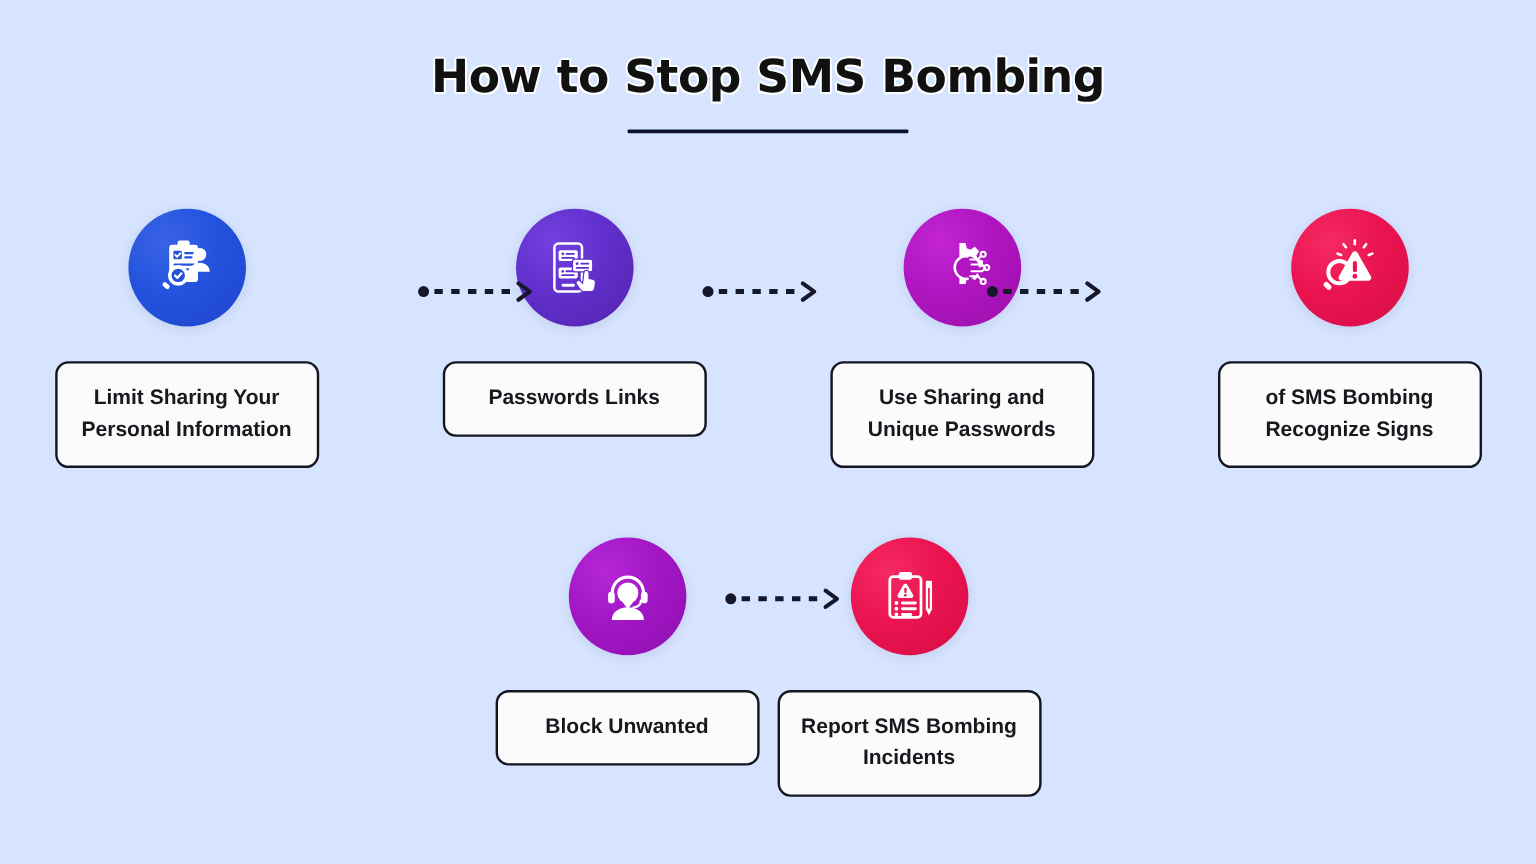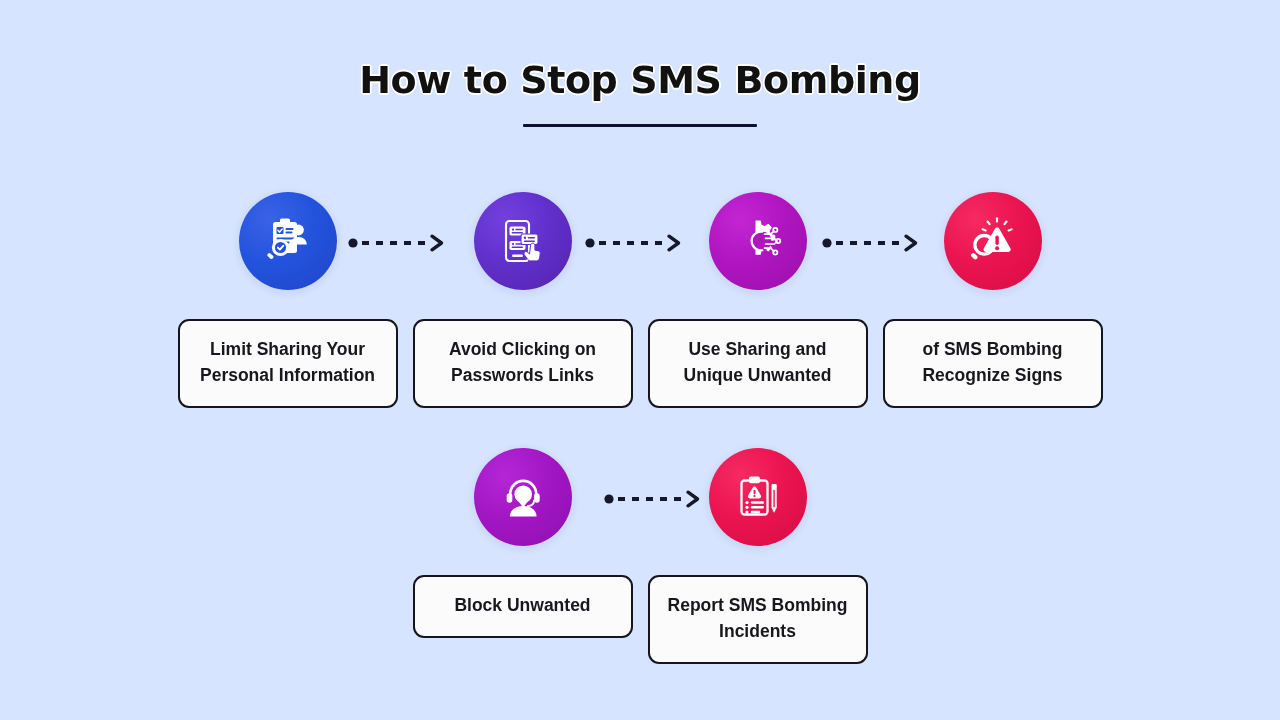--- a/index.html
+++ b/index.html
@@ -29,21 +29,21 @@
     width: 1280px;
     text-align: center;
   }
   .main-title {
     font-family: "DejaVu Sans", sans-serif;
     font-size: 38px;
     font-weight: bold;
     letter-spacing: -0.4px;
     color: #111111;
     line-height: 1.1;
-    margin: 16px;
+    margin: 0;
     text-shadow:
        1.6px 0 0 #ffffff, -1.6px 0 0 #ffffff,
        0 1.6px 0 #ffffff, 0 -1.6px 0 #ffffff,
        1.2px 1.2px 0 #ffffff, -1.2px 1.2px 0 #ffffff,
        1.2px -1.2px 0 #ffffff, -1.2px -1.2px 0 #ffffff;
   }
   .title-rule {
     width: 234px;
     height: 3px;
     background: #0d1033;
@@ -52,21 +52,21 @@
   }
 
   
   .row {
     position: absolute;
     left: 0;
     width: 1280px;
     display: flex;
     justify-content: center;
   }
-  #row-top    { top: 192px; }
+  #row-top    { top: 174px; gap: 44px; }
   #row-bottom { top: 448px; }
 
   .step-group {
     display: flex;
     flex-direction: column;
     align-items: center;
     width: 235px;
   }
 
   .conn-slot {
@@ -176,21 +176,20 @@
             <rect x="16" y="40.5" width="11" height="2.4" rx="1.2" fill="#ffffff"></rect>
             <rect x="25" y="20" width="17" height="10.5" rx="2" fill="#ffffff" stroke="#6130cc" stroke-width="1.1"></rect>
             <circle cx="29" cy="23.7" r="1.2" fill="#6130cc"></circle>
             <rect x="31.6" y="22.9" width="7.4" height="1.6" rx="0.8" fill="#6130cc"></rect>
             <rect x="27.8" y="26.4" width="11.2" height="1.6" rx="0.8" fill="#6130cc"></rect>
             <path d="M34.5 31.5c0-1.3 1-2.3 2.2-2.3s2.2 1 2.2 2.3v4.6l3.1.6c1.5.3 2.4 1.6 2.2 3.1l-.6 4.3c-.2 1.6-1.6 2.8-3.2 2.8h-6c-1 0-2-.5-2.6-1.3l-3.4-4.7c-.7-1-.5-2.3.4-3 .8-.6 1.9-.6 2.6.1l2.1 2z" fill="#ffffff" stroke="#6130cc" stroke-width="1"></path>
           </svg>
         </span>
       </div>
       <div class="label-box">
-        <span class="label-line">Avoid Clicking on</span>
         <span class="label-line">Passwords Links</span>
       </div>
     </div>
 
     <div class="conn-slot"></div>
 
     <div class="step-group">
       <div class="circle" style="background: radial-gradient(circle at 32% 28%, #c325d4 0%, #b015c0 45%, #9a0fa8 100%);">
         <span>
           <svg width="54" height="54" viewBox="0 0 54 54" fill="none">
@@ -208,21 +207,21 @@
             <g fill="none" stroke="#ffffff" stroke-width="1.7">
               <circle cx="44.3" cy="15.9" r="2.1"></circle>
               <circle cx="47.2" cy="27" r="2.1"></circle>
               <circle cx="44.3" cy="38.5" r="2.1"></circle>
             </g>
           </svg>
         </span>
       </div>
       <div class="label-box">
         <span class="label-line">Use Sharing and</span>
-        <span class="label-line">Unique Unwanted</span>
+        <span class="label-line">Unique Passwords</span>
       </div>
     </div>
 
     <div class="conn-slot"></div>
 
     <div class="step-group">
       <div class="circle" style="background: radial-gradient(circle at 32% 28%, #f62a62 0%, #ea1450 45%, #d60d44 100%);">
         <span>
           <svg width="54" height="54" viewBox="0 0 54 54" fill="none">
             <g stroke="#ffffff" stroke-width="2.1" stroke-linecap="round">

